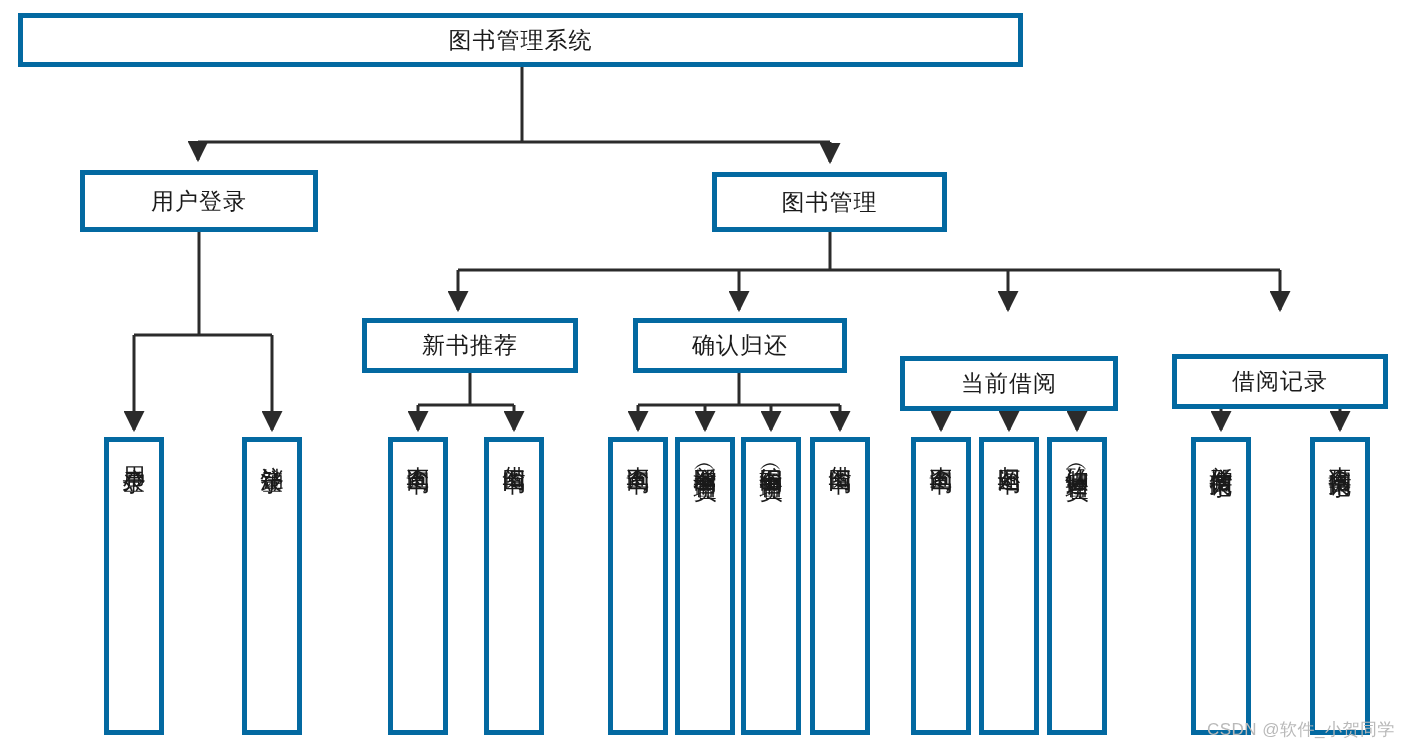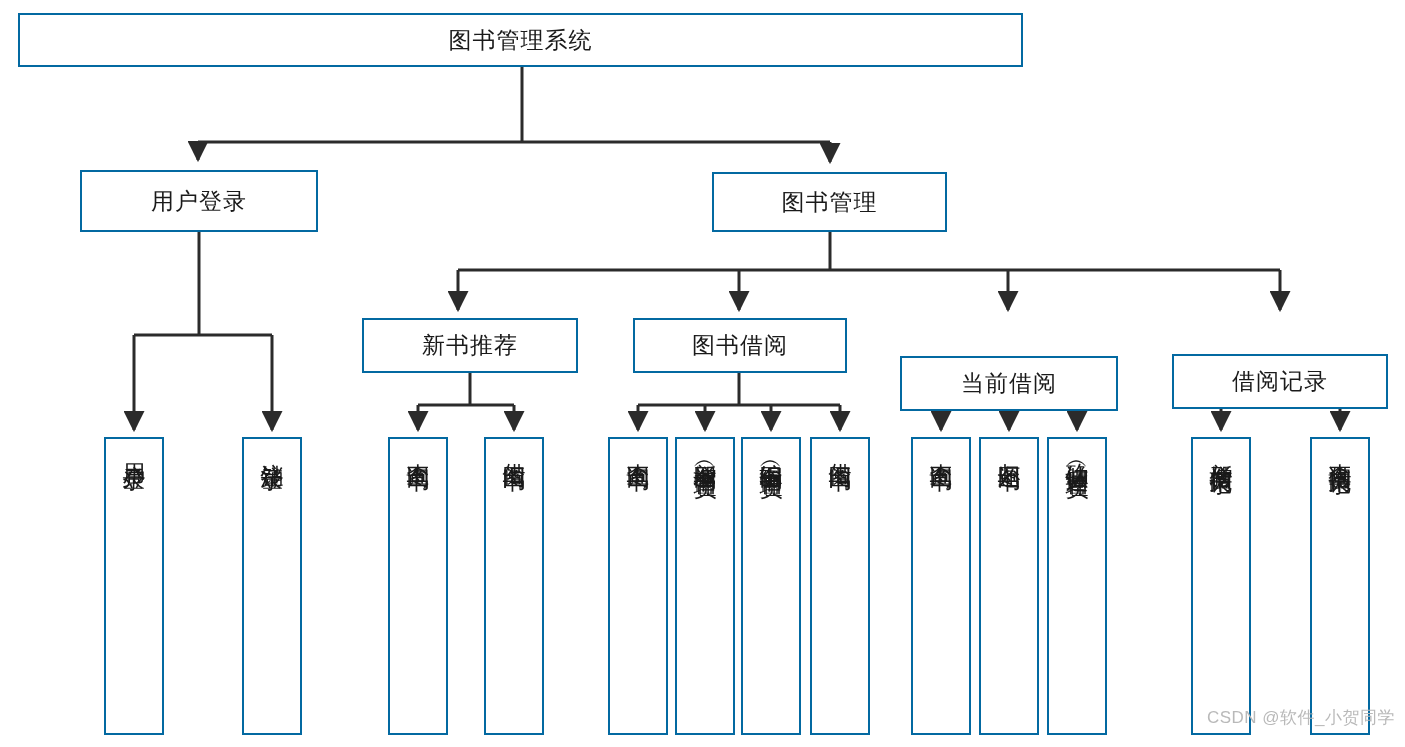--- a/index.html
+++ b/index.html
@@ -15,21 +15,21 @@
     position: relative;
     width: 1405px;
     height: 747px;
     background: #ffffff;
     overflow: hidden;
   }
   .node {
     position: absolute;
     box-sizing: border-box;
     background: #ffffff;
-    border: 2px solid #0369a1;
+    border: 5px solid #0369a1;
     display: flex;
     align-items: center;
     justify-content: center;
     color: #1a1a1a;
   }
   .node.h {
     font-size: 23px;
     letter-spacing: 1px;
   }
   .node.v {
@@ -49,21 +49,21 @@
     position: absolute;
     left: 0;
     top: 0;
     width: 1405px;
     height: 747px;
     pointer-events: none;
   }
   .watermark {
     position: absolute;
     right: 10px;
-    bottom: 18px;
+    bottom: 6px;
     font-size: 17px;
     color: #b9b9b9;
     letter-spacing: 0.5px;
     white-space: nowrap;
   }
 </style>
 </head>
 <body>
 
 <div id="canvas">
@@ -126,21 +126,21 @@
     <span>用户登录</span>
   </div>
   <div class="node h" style="left:712px; top:172px; width:235px; height:60px;">
     <span>图书管理</span>
   </div>
 
   <div class="node h" style="left:362px; top:318px; width:216px; height:55px;">
     <span>新书推荐</span>
   </div>
   <div class="node h" style="left:633px; top:318px; width:214px; height:55px;">
-    <span>图书借阅</span>
+    <span>确认归还</span>
   </div>
   <div class="node h" style="left:900px; top:318px; width:218px; height:55px;margin-top:38px;">
     <span>当前借阅</span>
   </div>
   <div class="node h" style="left:1172px; top:318px; width:216px; height:55px;margin-top:36px;">
     <span>借阅记录</span>
   </div>
 
   <div class="node v" style="left:104px; top:437px; width:60px; height:298px;">
     <span class="vtext">用户登录</span>

